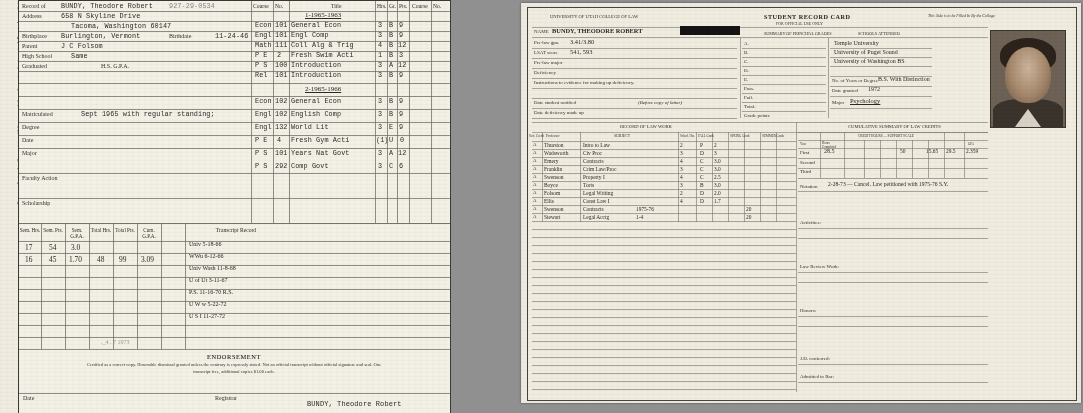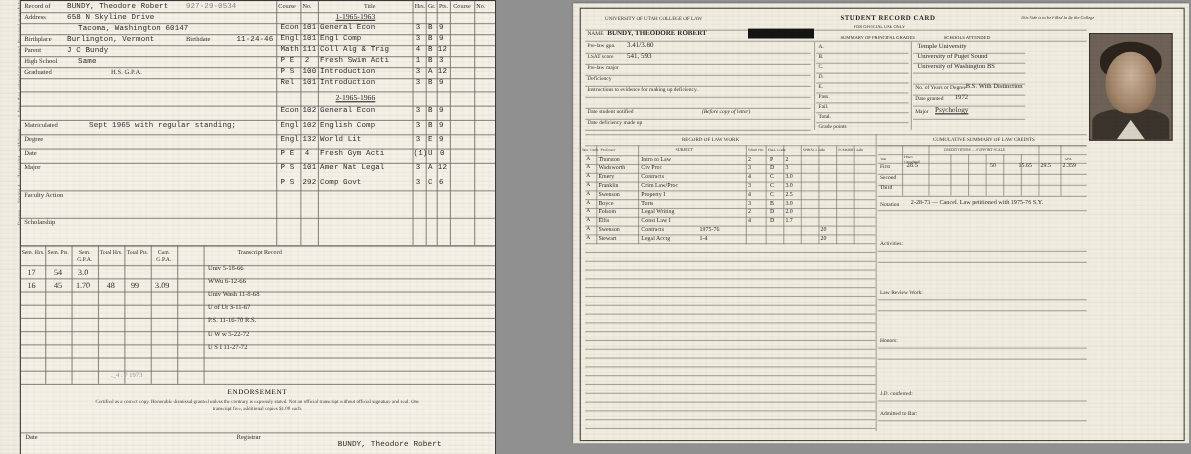--- a/index.html
+++ b/index.html
@@ -98,21 +98,21 @@
       <div class="lbl" style="left:3px;top:149px;">Major</div>
       <div class="lbl" style="left:3px;top:174px;">Faculty Action</div>
       <div class="lbl" style="left:3px;top:199px;">Scholarship</div>
 
       <div class="hand t" style="left:42px;top:1px;">BUNDY, Theodore Robert</div>
       <div class="hand t" style="left:150px;top:1px;opacity:.55;">927-29-0534</div>
       <div class="hand t" style="left:42px;top:11px;">658 N Skyline Drive</div>
       <div class="hand t" style="left:52px;top:21px;">Tacoma, Washington  60147</div>
       <div class="hand t" style="left:42px;top:31px;">Burlington, Vermont</div>
       <div class="hand t" style="left:196px;top:31px;">11-24-46</div>
-      <div class="hand t" style="left:42px;top:41px;">J C Bundy</div>
+      <div class="hand t" style="left:42px;top:41px;">J C Folsom</div>
       <div class="hand t" style="left:52px;top:51px;">Same</div>
       <div class="hand t" style="left:62px;top:109px;">Sept 1965 with regular standing;</div>
 
       <div class="vl" style="left:232px;top:0;height:222px;"></div>
 
       <div class="gridhdr" style="left:234px;top:2px;">Course</div>
       <div class="gridhdr" style="left:256px;top:2px;">No.</div>
       <div class="gridhdr" style="left:312px;top:2px;">Title</div>
       <div class="gridhdr" style="left:358px;top:2px;">Hrs.</div>
       <div class="gridhdr" style="left:370px;top:2px;">Gr.</div>
@@ -197,21 +197,21 @@
 
       <div class="hand t" style="left:236px;top:135px;">P E</div>
       <div class="hand t" style="left:258px;top:135px;">4</div>
       <div class="hand t" style="left:272px;top:135px;">Fresh Gym Acti</div>
       <div class="hand t" style="left:357px;top:135px;">(1)</div>
       <div class="hand t" style="left:370px;top:135px;">U</div>
       <div class="hand t" style="left:381px;top:135px;">0</div>
 
       <div class="hand t" style="left:236px;top:148px;">P S</div>
       <div class="hand t" style="left:256px;top:148px;">101</div>
-      <div class="hand t" style="left:272px;top:148px;">Amer Nat Legal</div>
+      <div class="hand t" style="left:272px;top:148px;">Years Nat Govt</div>
       <div class="hand t" style="left:359px;top:148px;">3</div>
       <div class="hand t" style="left:370px;top:148px;">A</div>
       <div class="hand t" style="left:379px;top:148px;">12</div>
 
       <div class="hand t" style="left:236px;top:161px;">P S</div>
       <div class="hand t" style="left:256px;top:161px;">292</div>
       <div class="hand t" style="left:272px;top:161px;">Comp Govt</div>
       <div class="hand t" style="left:359px;top:161px;">3</div>
       <div class="hand t" style="left:370px;top:161px;">C</div>
       <div class="hand t" style="left:380px;top:161px;">6</div>

